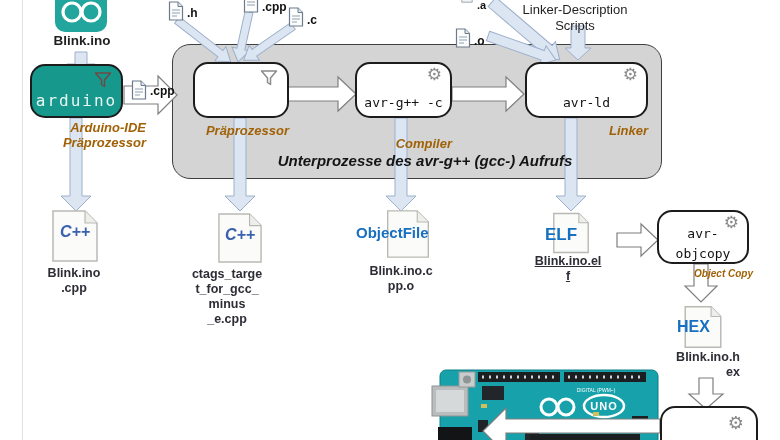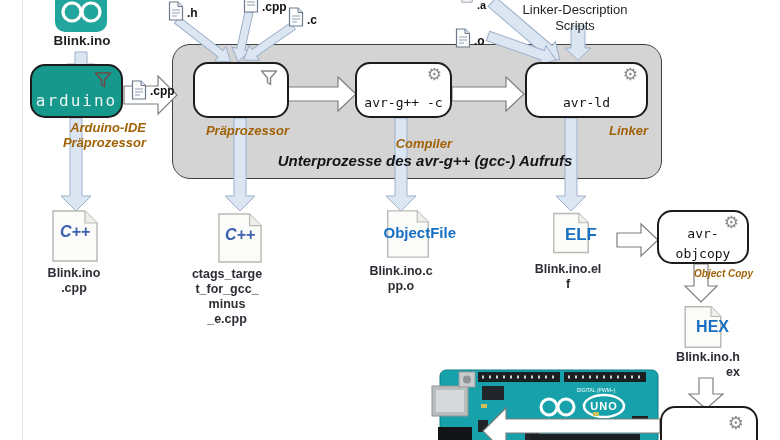--- a/index.html
+++ b/index.html
@@ -12,21 +12,21 @@
   .node,.lbl,.icon-wrap{z-index:3;}
   
   .node{border:2px solid #1c1c1c;border-radius:15px;background:#fff;box-sizing:border-box;}
   .node .code{position:absolute;left:0;right:0;bottom:6px;text-align:center;
               font-family:"DejaVu Sans Mono",monospace;font-size:13px;color:#111;white-space:pre;}
   .gear{position:absolute;top:2px;right:8px;font-size:17px;color:#8b8b8b;line-height:1;}
   .funnel{position:absolute;top:5px;right:8px;}
   
   .maroon{color:#a16207;font-size:13px;font-weight:600;text-align:right;line-height:1.15;font-style:italic;}
   .fname{color:#2d2d36;font-size:12.5px;font-weight:700;text-align:center;line-height:1.2;}
-  .ftype{color:#176fc1;font-weight:700;text-align:right;}
+  .ftype{color:#176fc1;font-weight:700;text-align:left;}
   .inlbl{font-size:12px;font-weight:700;color:#111;}
   .note{font-size:13px;color:#1f1f1f;text-align:center;line-height:1.25;}
   .cpp-badge-text{position:absolute;left:0;right:0;top:13px;text-align:center;
        font-size:16px;font-weight:700;font-style:italic;color:#3a61ae;letter-spacing:0;}
   #group-caption{font-style:italic;font-weight:700;font-size:15px;color:#141414;text-align:center;padding-left:8px;}
   #page-edge{width:1px;background:#e2e2e2;}
 </style>
 </head>
 <body>
 
@@ -237,21 +237,21 @@
     <div>pp.o</div>
   </div>
 
   <div class="abs icon-wrap" style="left:553px;top:210px;width:36px;height:46px;">
     <svg width="36" height="46" viewBox="0 0 46 52">
       <path d="M1,1 H33 L45,13 V51 H1 Z" fill="#fbfbfa" stroke="#b9b9b4" stroke-width="1.8"></path>
       <path d="M33,1 V13 H45" fill="#eeeeea" stroke="#b9b9b4" stroke-width="1.4"></path>
     </svg>
   </div>
   <div class="abs lbl ftype" style="left:545px;top:225px;width:52px;font-size:17px;z-index:4;">ELF</div>
-  <div class="abs lbl fname" style="left:530px;top:262px;width:76px;">
+  <div class="abs lbl fname" style="left:530px;top:254px;width:76px;text-decoration:underline;">
     <div>Blink.ino.el</div>
     <div>f</div>
   </div>
 
   <div class="abs node" style="left:657px;top:210px;width:92px;height:54px;">
     <span class="gear">⚙</span>
     <div style="position:absolute;left:0;right:0;top:12px;text-align:center;
                 font-family:'DejaVu Sans Mono',monospace;font-size:13px;color:#111;line-height:1.5;">
       <div>avr-</div>
       <div>objcopy</div>

